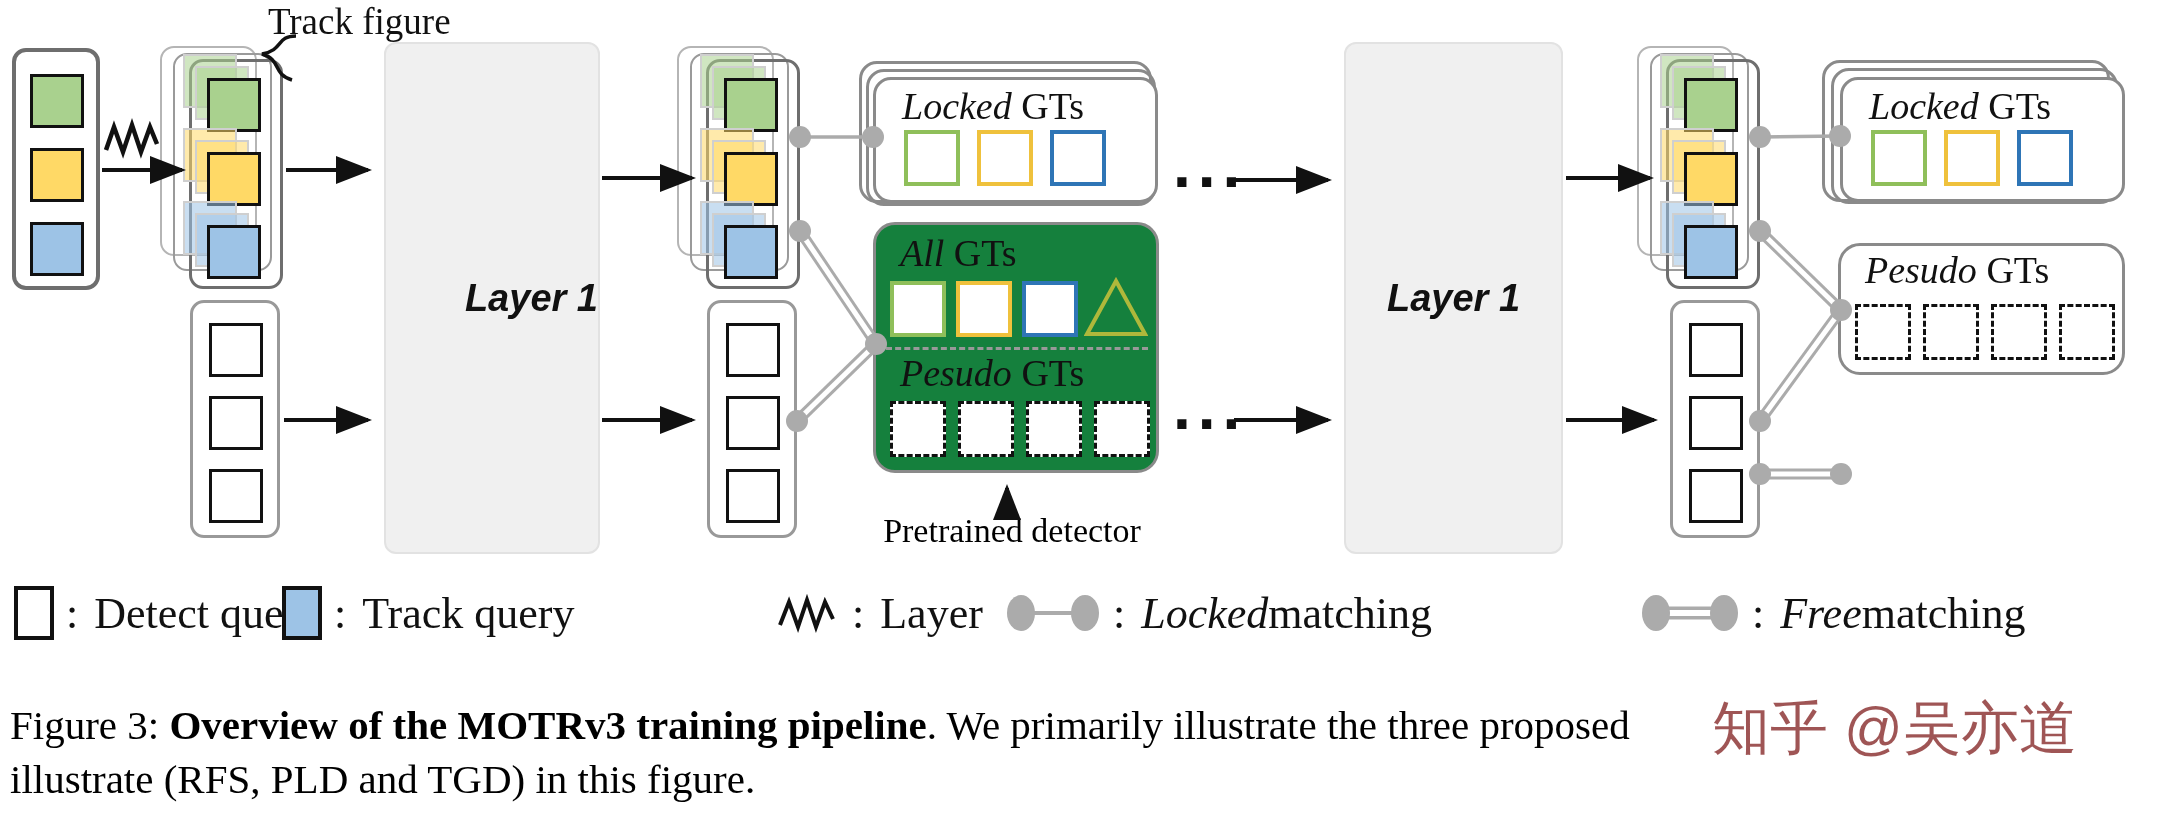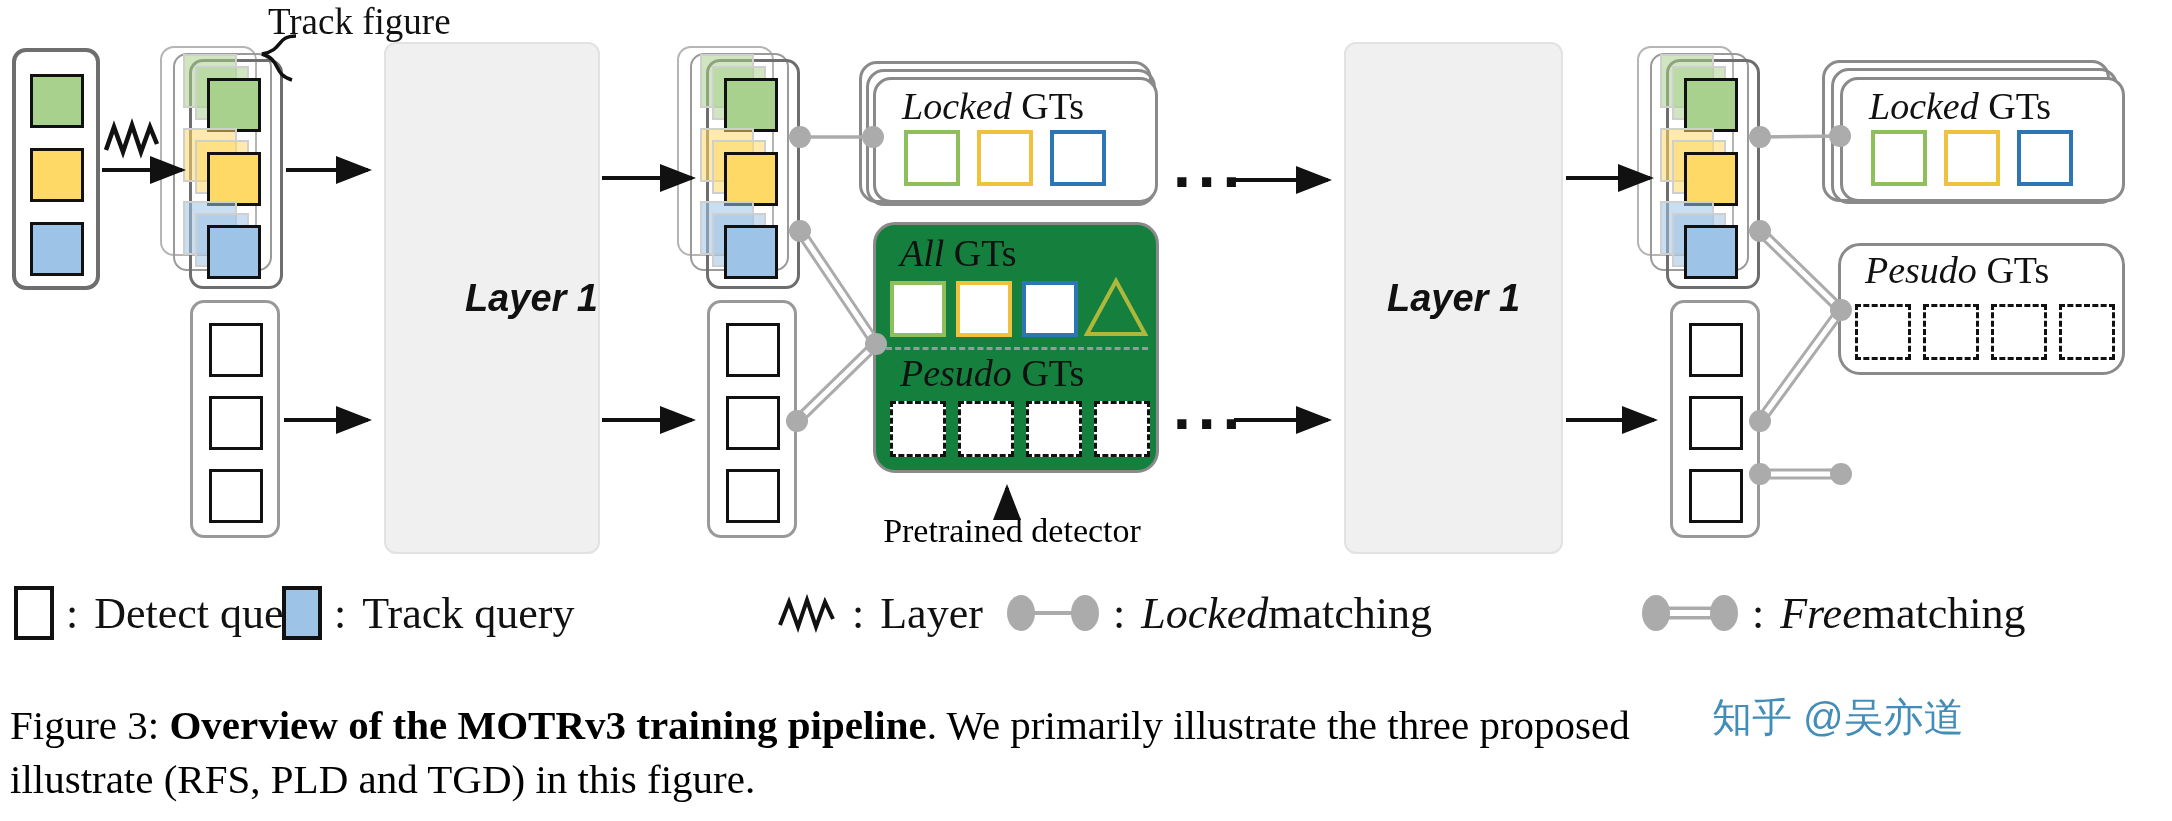--- a/index.html
+++ b/index.html
@@ -50,21 +50,21 @@
 
   
   .legend-item{position:absolute;height:58px;display:flex;align-items:center;font-size:44px;color:#111;white-space:nowrap;}
   .lg-swatch{box-sizing:border-box;width:40px;height:54px;border:4px solid #111;background:#fff;}
   .lg-colon{margin-left:12px;}
   .lg-text{margin-left:16px;}
 
   
   .caption{position:absolute;left:10px;top:698px;width:2160px;font-size:41px;line-height:54px;color:#000;z-index:2;}
   .caption b{font-weight:700;}
-  .watermark{position:absolute;left:1712px;top:690px;font-size:40px;color:#0369a1;opacity:.75;z-index:1;
+  .watermark{position:absolute;left:1712px;top:690px;font-size:58px;color:#7f1d1d;opacity:.75;z-index:1;
              font-family:"Liberation Sans",sans-serif;white-space:nowrap;}
 
   svg.overlay{position:absolute;left:0;top:0;z-index:3;pointer-events:none;}
 </style>
 </head>
 <body>
 
 <div class="canvas">
 
   <div class="biglabel" style="left:268px;top:0px;">Track figure</div>

